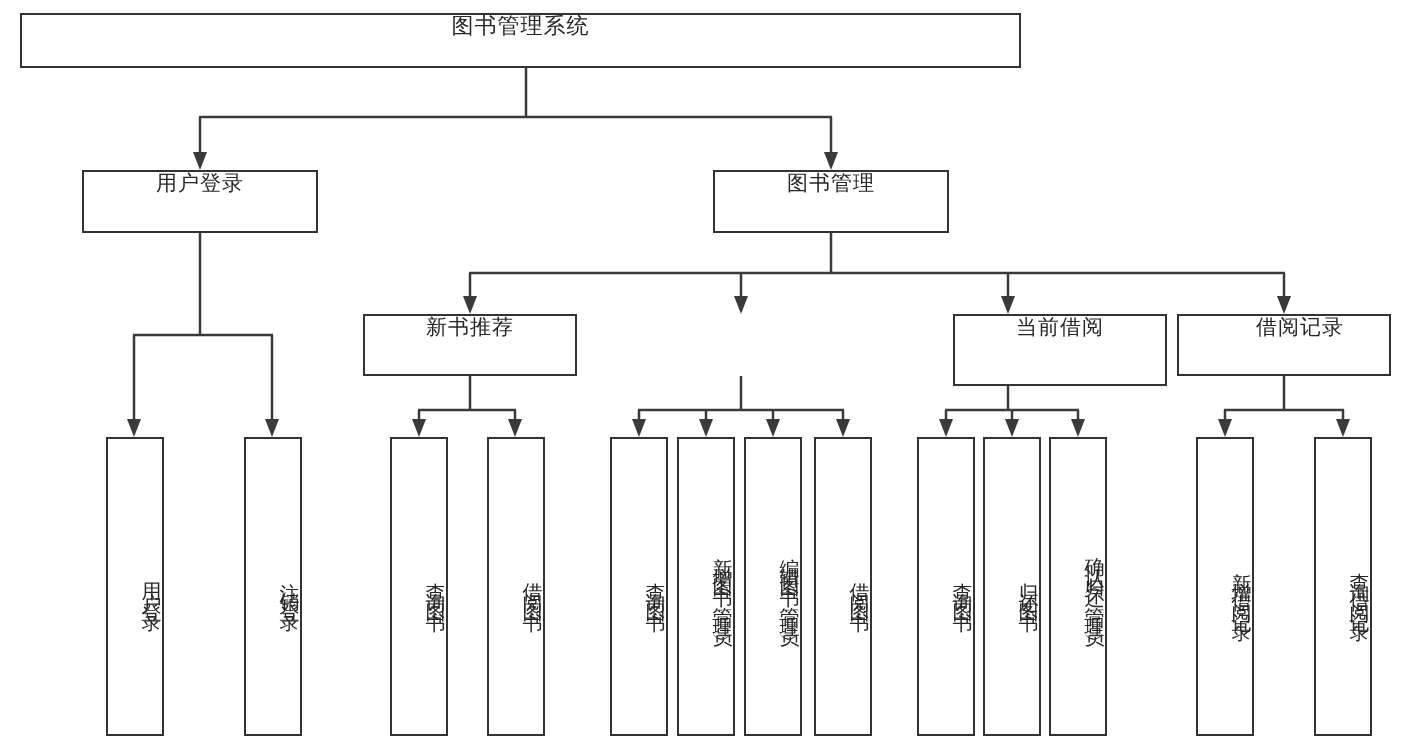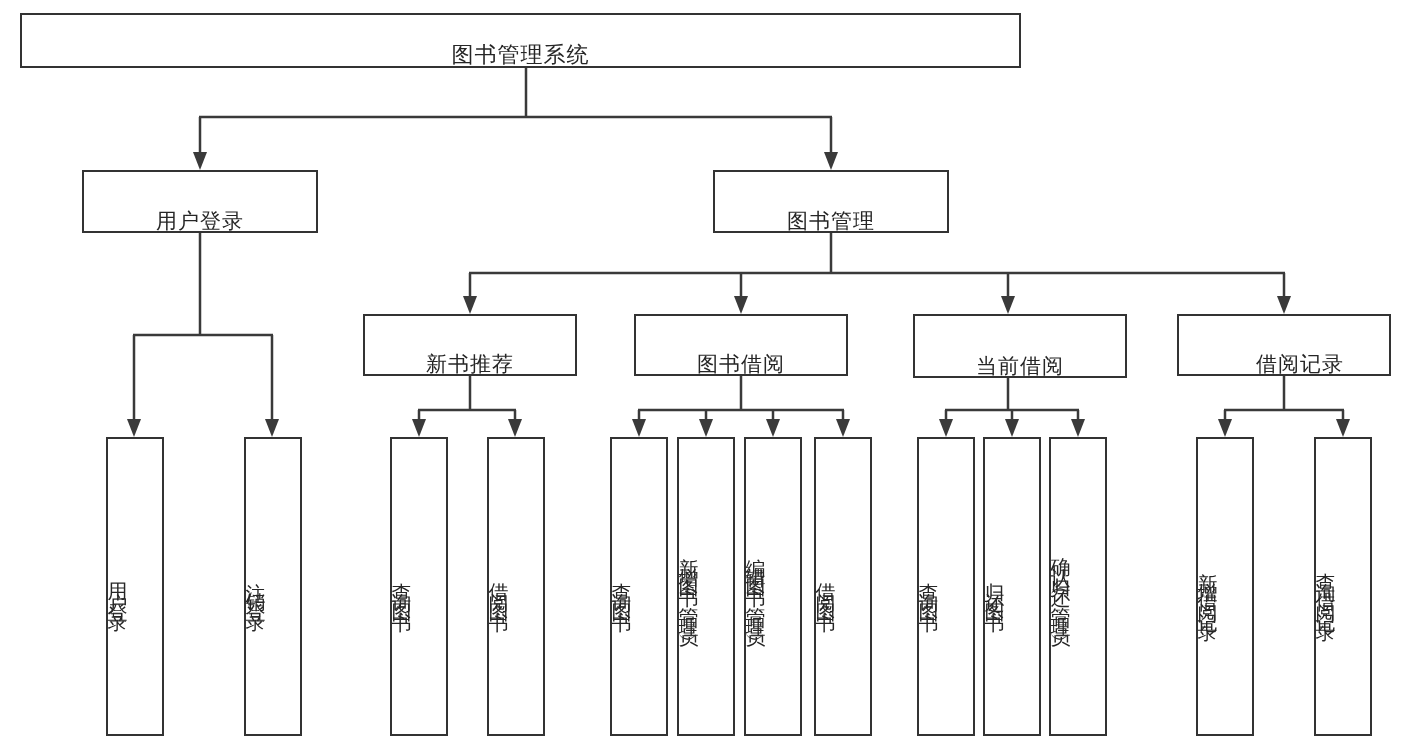--- a/index.html
+++ b/index.html
@@ -17,21 +17,21 @@
     width: 1405px; height: 747px;
     pointer-events: none;
   }
   .node {
     position: absolute;
     box-sizing: border-box;
     background: #ffffff;
     border: 2.5px solid #333333;
     color: #262626;
     display: flex;
-    align-items: flex-end;
+    align-items: flex-start;
     justify-content: center;
     text-align: center;
   }
   .hbox {
     font-size: 21px;
     letter-spacing: 1px;
     line-height: 1;
   }
   .rootbox { font-size: 22px; }
   .vbox {
@@ -40,21 +40,21 @@
     font-size: 20px;
     letter-spacing: 10px;
     line-height: 1;
   }
   
   .n-root    { left: 20px;   top: 13px;  width: 1001px; height: 55px; }
   .n-login   { left: 82px;   top: 170px; width: 236px;  height: 63px; }
   .n-mgmt    { left: 713px;  top: 170px; width: 236px;  height: 63px; }
   .n-rec     { left: 363px;  top: 314px; width: 214px;  height: 62px; }
   .n-borrow  { left: 634px;  top: 314px; width: 214px;  height: 62px; }
-  .n-current { left: 913px;  top: 314px; width: 214px;  height: 64px; }
+  .n-current { left: 953px;  top: 314px; width: 214px;  height: 72px; }
   .n-records { left: 1177px; top: 314px; width: 214px;  height: 62px; padding-left: 32px; }
   
   .leaf { top: 437px; width: 58px; height: 299px; }
   .l-a1 { left: 106px;  }
   .l-a2 { left: 244px;  }
   .l-b1 { left: 390px;  }
   .l-b2 { left: 487px;  }
   .l-c1 { left: 610px;  }
   .l-c2 { left: 677px;  }
   .l-c3 { left: 744px;  }
@@ -126,23 +126,20 @@
   <div class="node hbox n-login">
     <span>用户登录</span>
   </div>
   <div class="node hbox n-rec">
     <span>新书推荐</span>
   </div>
 
   <div class="node hbox n-mgmt">
     <span>图书管理</span>
   </div>
-  <div class="node hbox n-borrow">
-    <span>图书借阅</span>
-  </div>
   <div class="node hbox n-current">
     <span>当前借阅</span>
   </div>
   <div class="node hbox n-records">
     <span>借阅记录</span>
   </div>
 
   <div class="node vbox leaf l-a1">
     <span>用户登录</span>
   </div>

